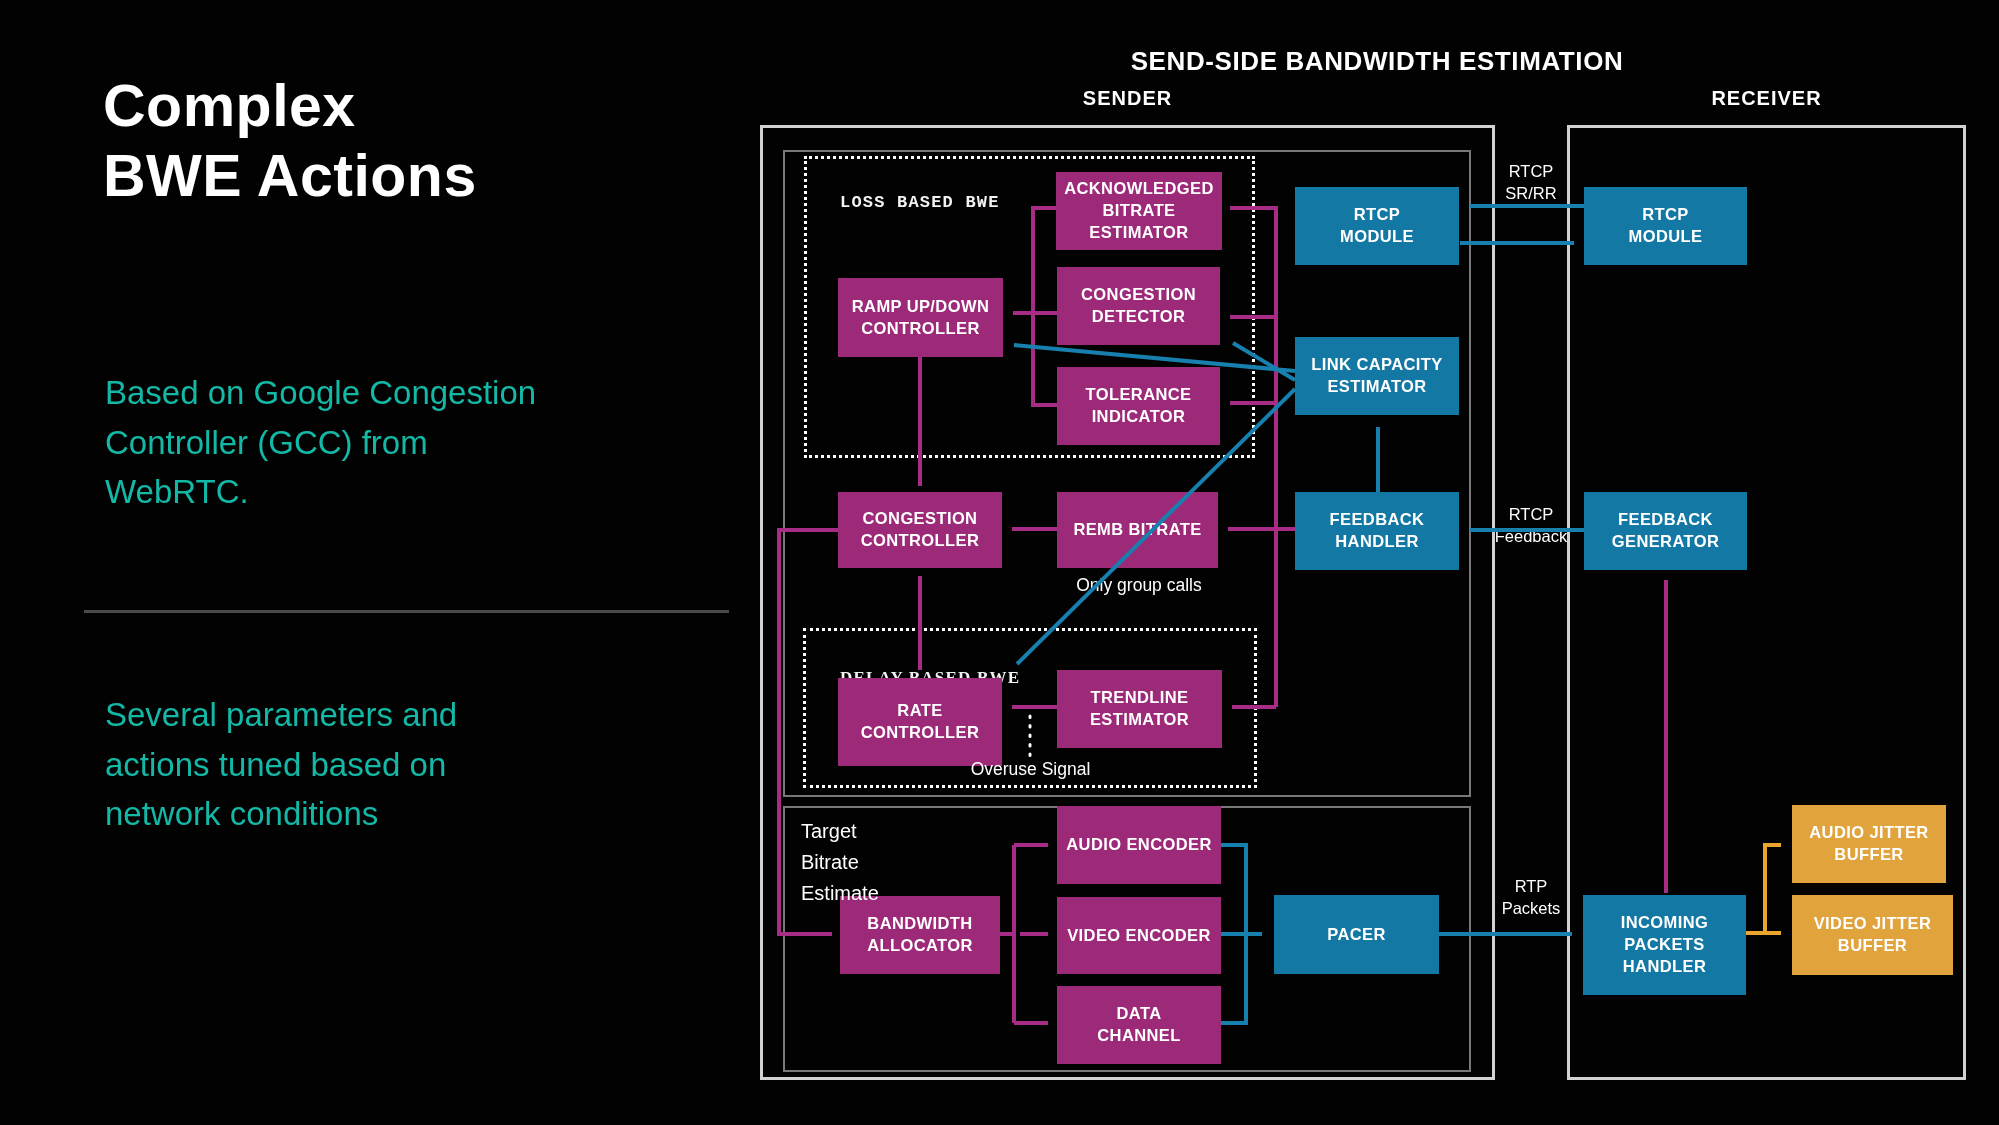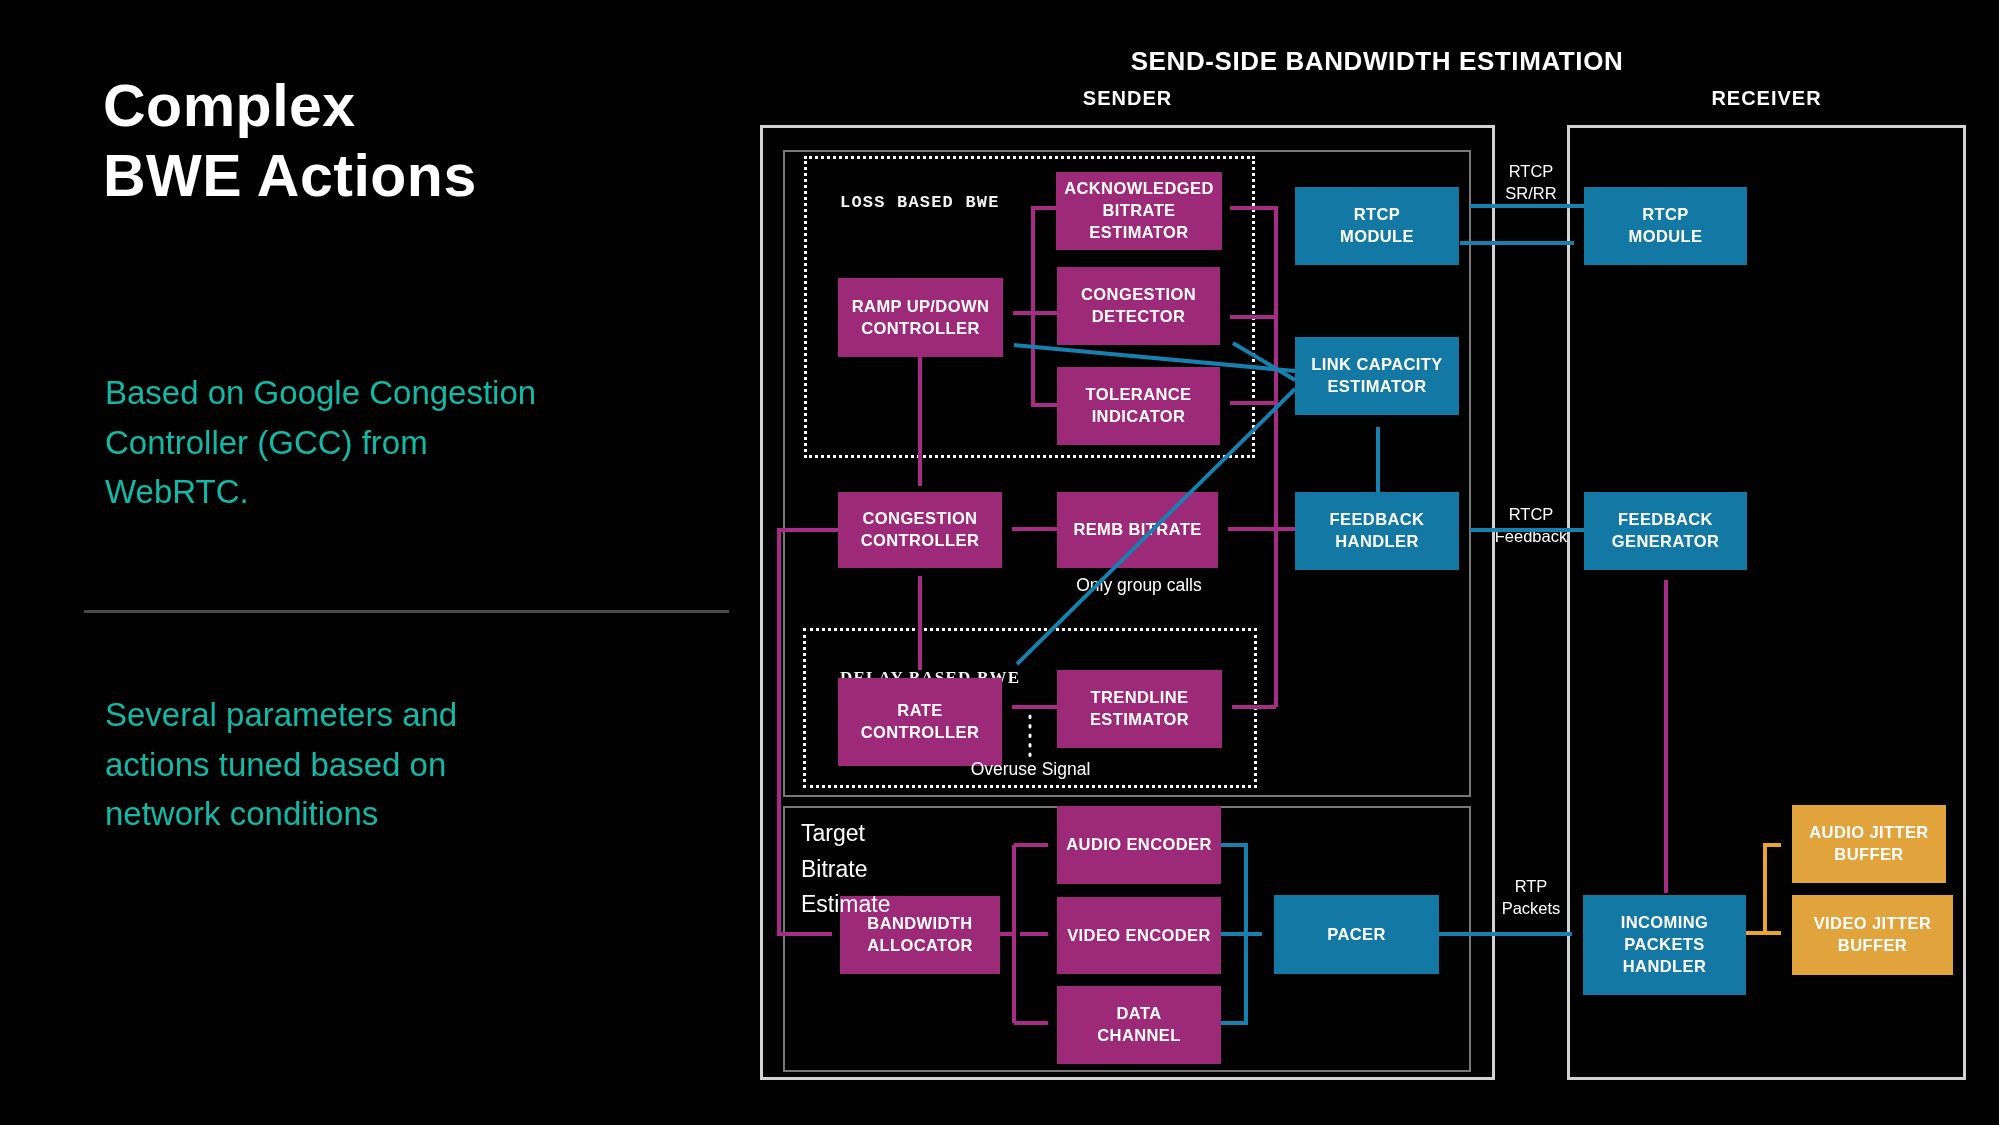--- a/index.html
+++ b/index.html
@@ -118,21 +118,21 @@
 BUFFER</div>
 
   <div class="elabel" style="left:1478px;top:161px;width:106px;">RTCP
 SR/RR</div>
   <div class="elabel" style="left:1475px;top:504px;width:112px;">RTCP
 Feedback</div>
   <div class="elabel" style="left:1478px;top:876px;width:106px;">RTP
 Packets</div>
   <div class="elabel" style="left:1047px;top:574px;width:184px;font-size:17.5px;">Only group calls</div>
   <div class="elabel" style="left:948px;top:758px;width:165px;font-size:17.5px;">Overuse Signal</div>
-  <div class="elabel left" style="left:801px;top:816px;line-height:1.55;font-size:23px;">Target
+  <div class="elabel left" style="left:801px;top:816px;line-height:1.55;font-size:20px;">Target
 Bitrate
 Estimate</div>
 
   <svg class="wires" viewBox="0 0 1999 1125">
     <defs>
       <marker id="am" viewBox="0 0 12 12" refX="7" refY="6" markerWidth="5.2" markerHeight="5.2" orient="auto">
         <path d="M1,1 L11,6 L1,11 L4.8,6 Z" fill="#A62C85" stroke="none"></path>
       </marker>
       <marker id="ab" viewBox="0 0 12 12" refX="7" refY="6" markerWidth="5.2" markerHeight="5.2" orient="auto">
         <path d="M1,1 L11,6 L1,11 L4.8,6 Z" fill="#1880AE" stroke="none"></path>

